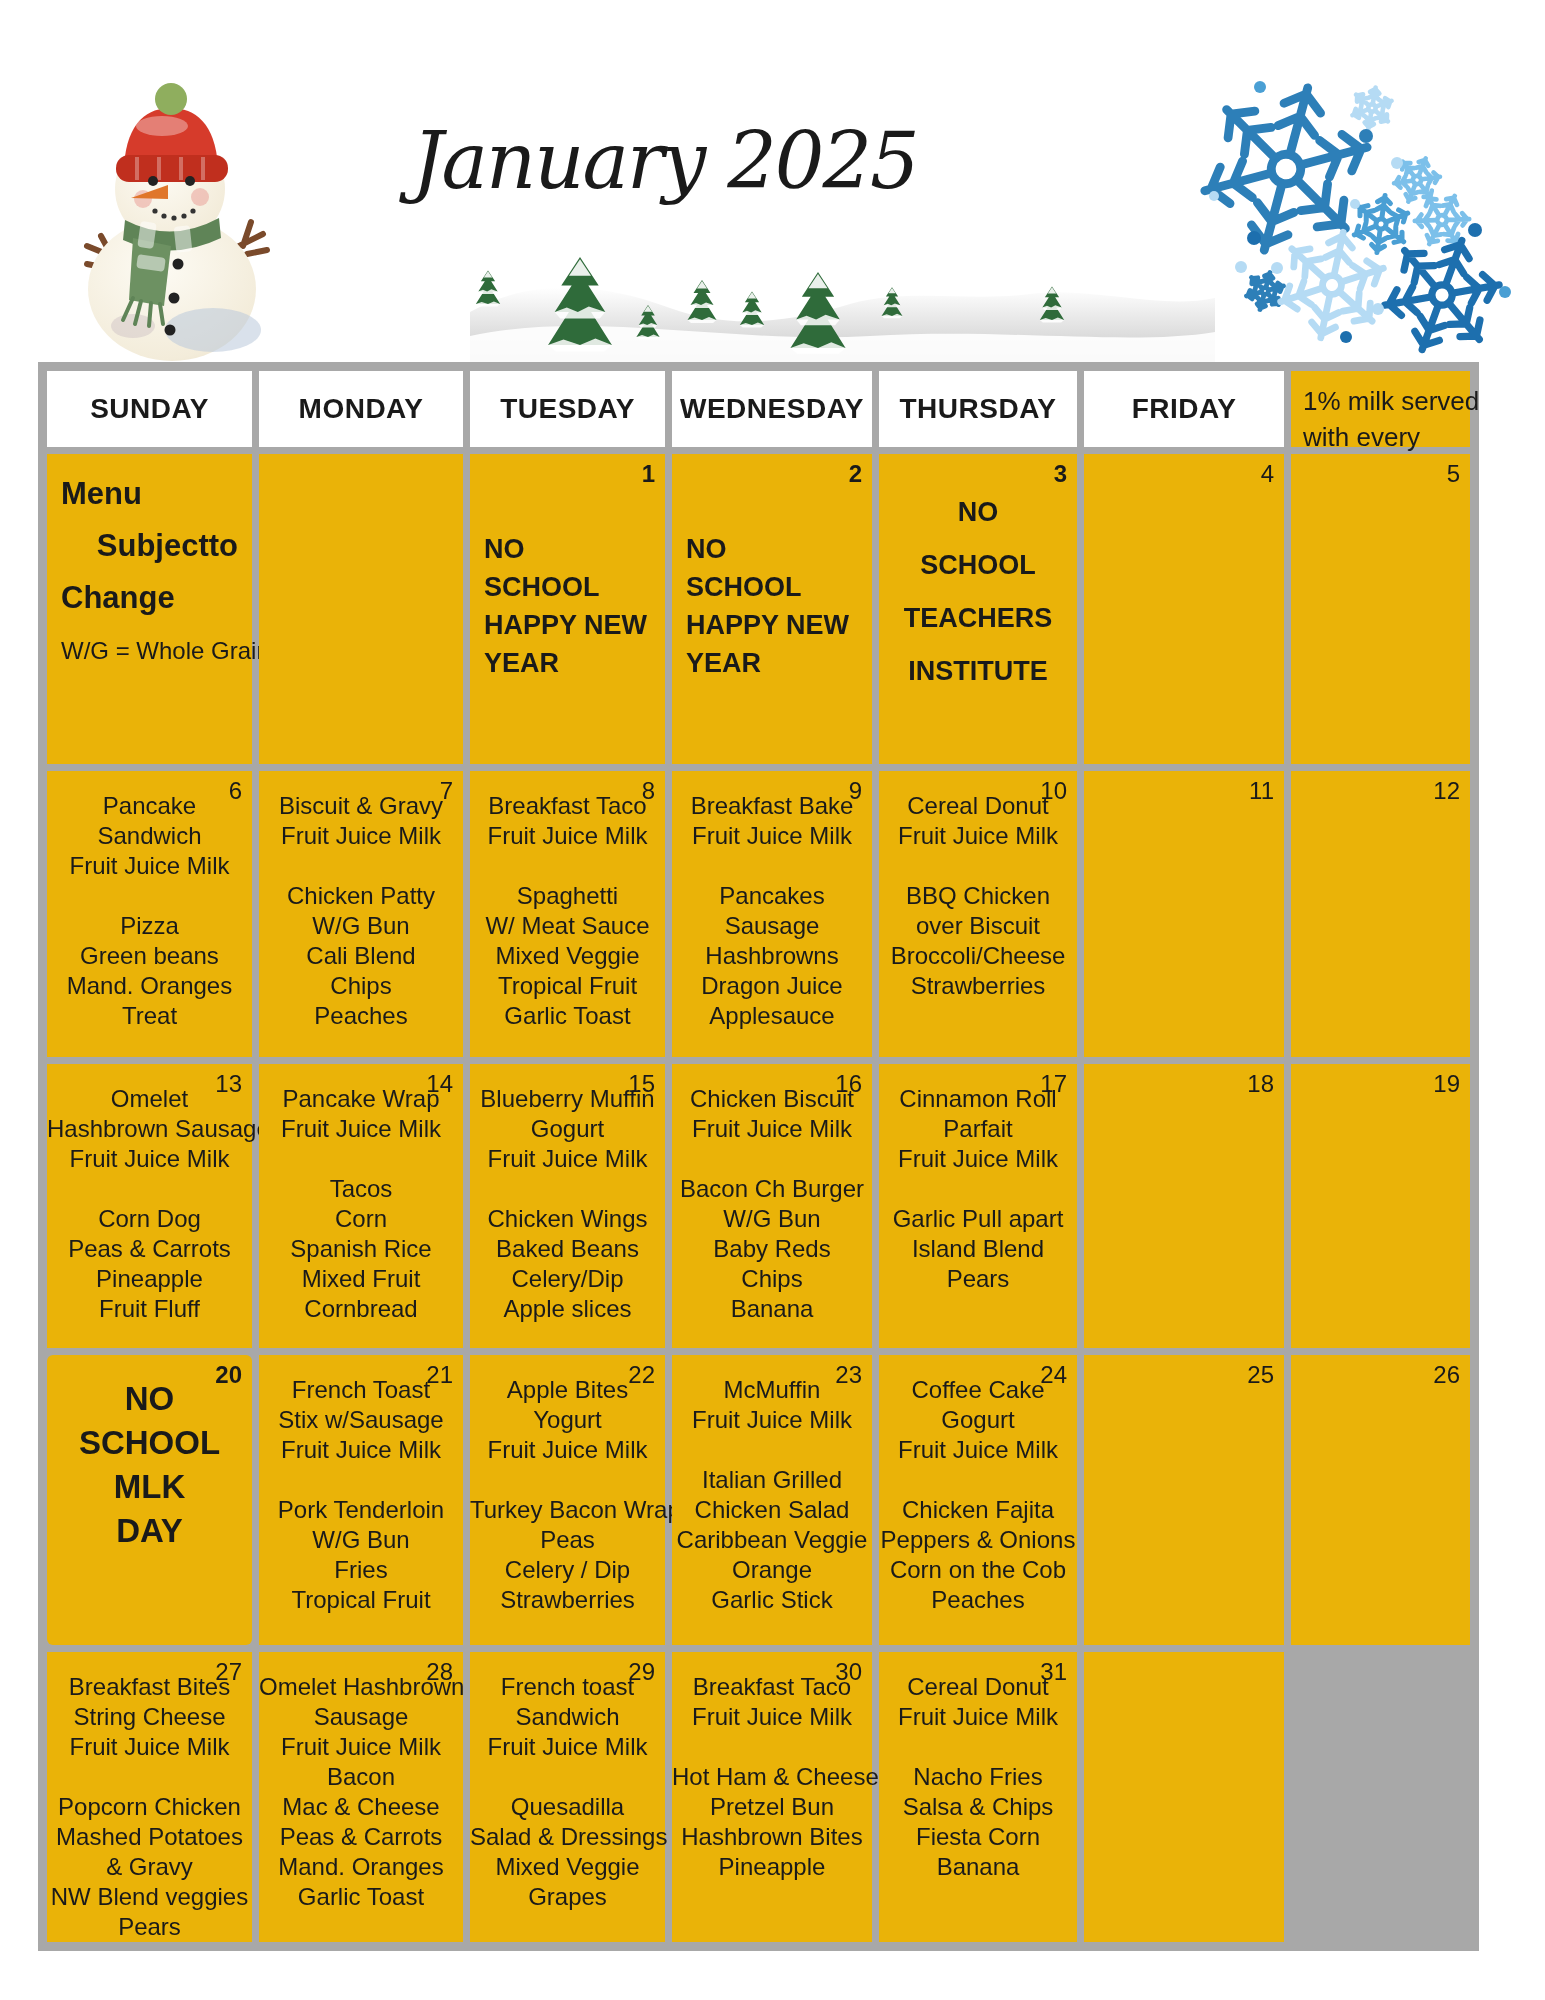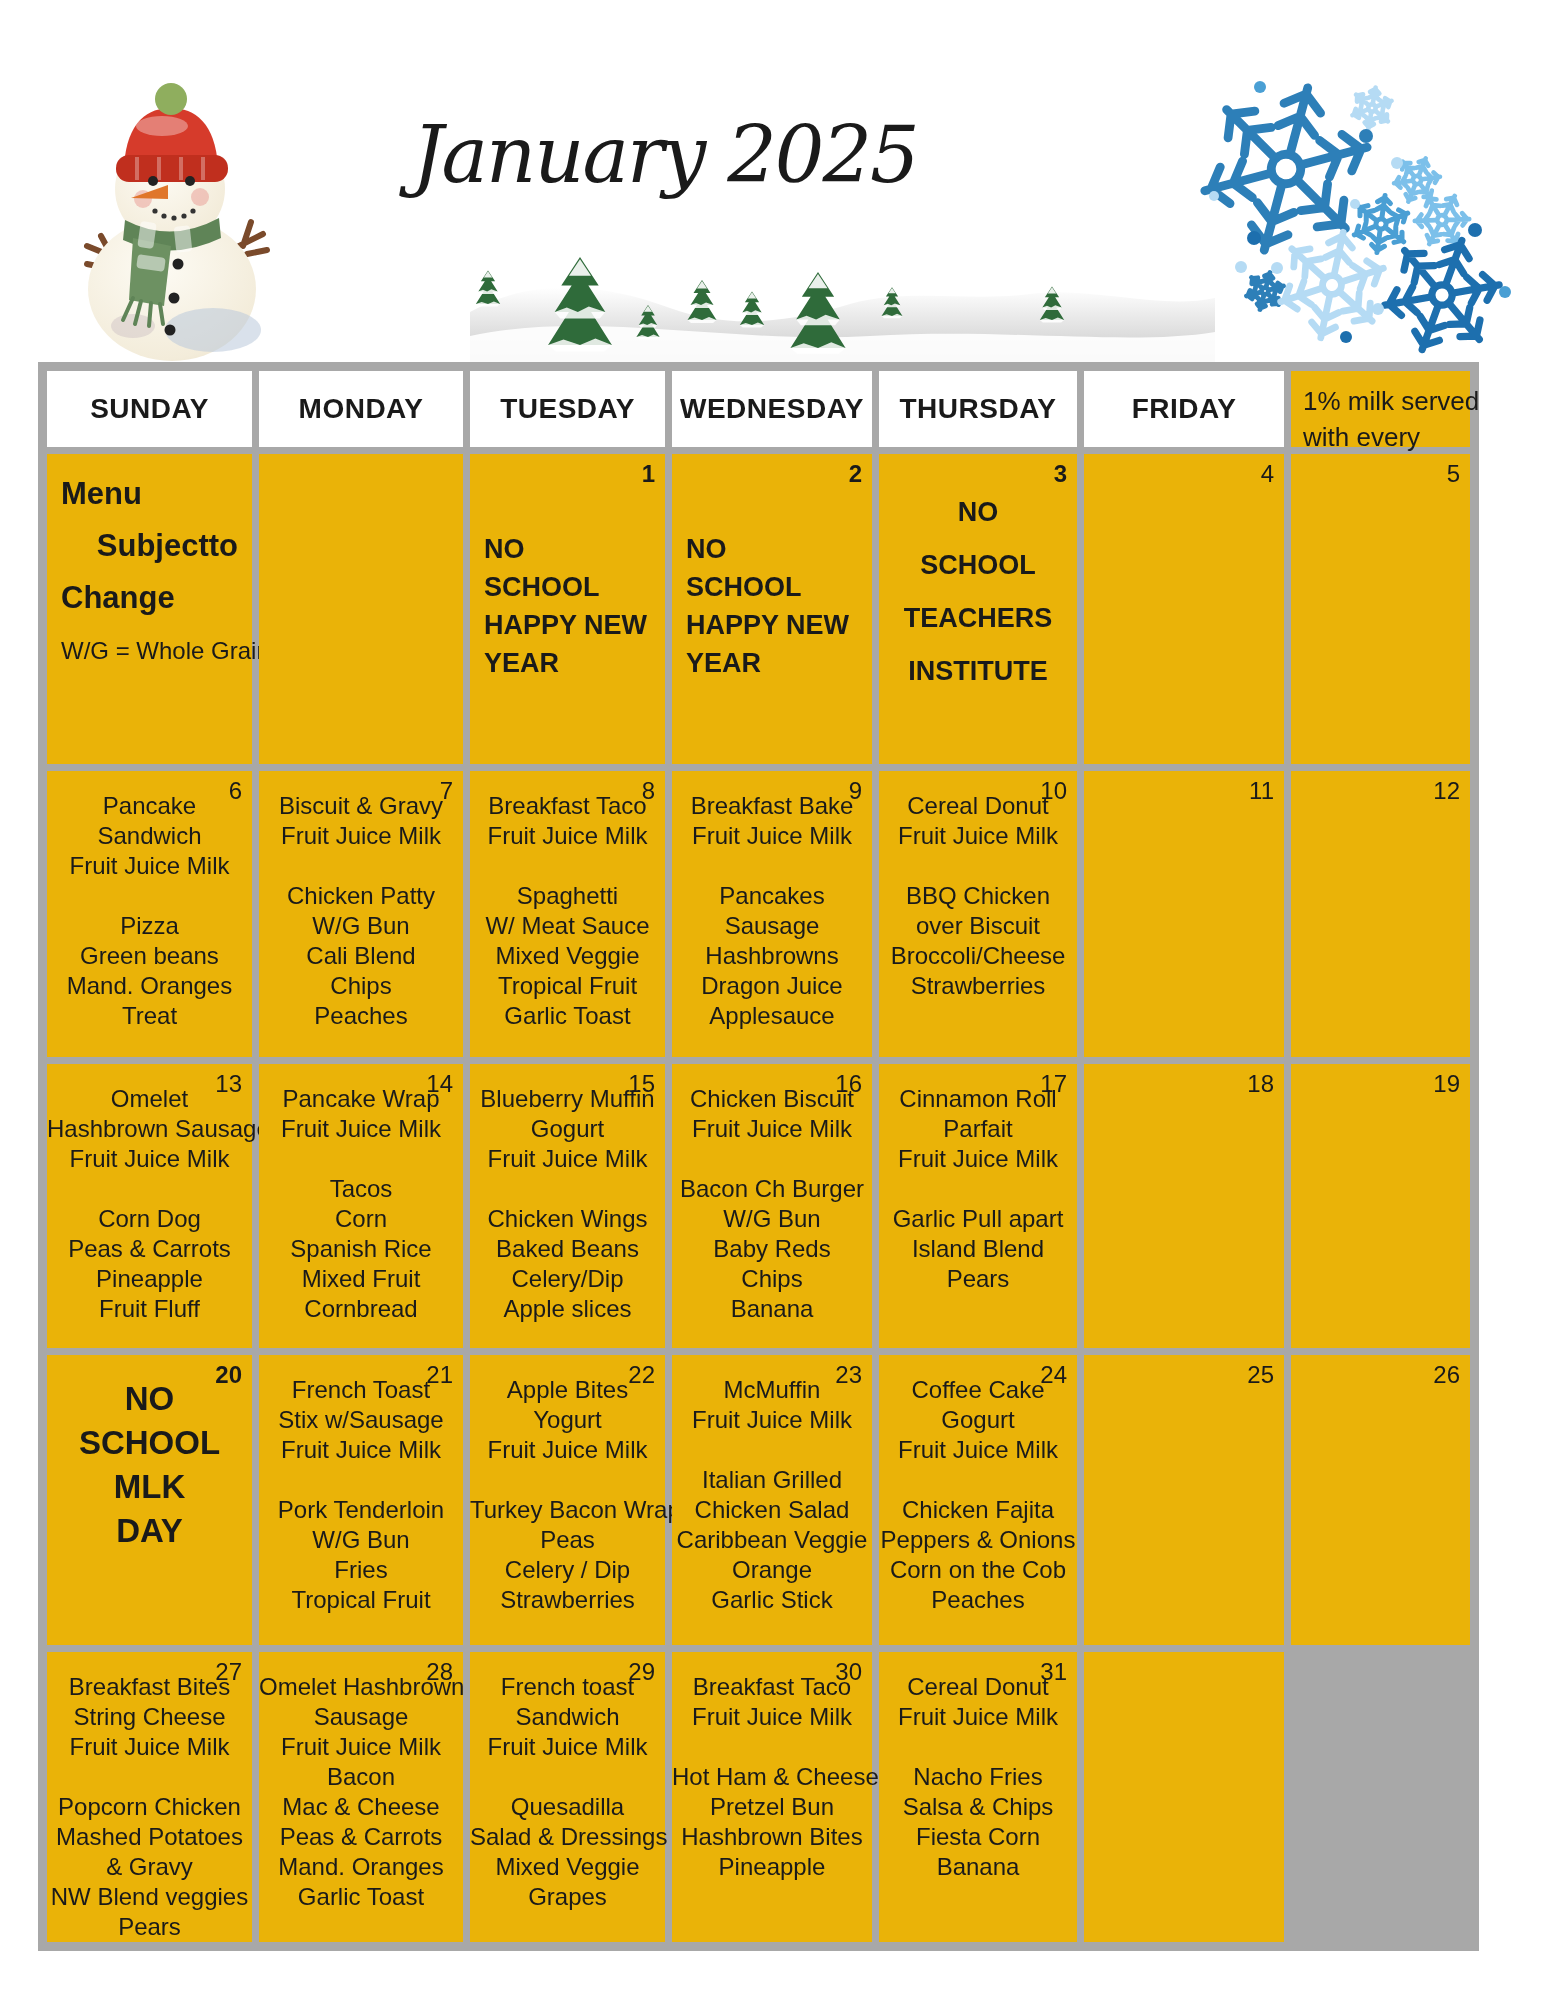--- a/index.html
+++ b/index.html
@@ -6,21 +6,21 @@
   html,body { background:#ffffff; }
   body {
     width:1545px; height:2000px; position:relative; overflow:hidden;
     font-family:"Liberation Sans","DejaVu Sans",sans-serif;
     color:var(--text_dark,#1a1a1a);
   }
   
   .deco { position:absolute; }
   #snowman { left:62px; top:68px; width:225px; height:295px; }
   #title {
-    left:400px; top:80px; width:530px; height:150px;
+    left:400px; top:86px; width:530px; height:150px;
     display:flex; align-items:center; justify-content:center;
     font-family:"DejaVu Serif","Liberation Serif",serif;
     font-style:italic; font-size:78px; letter-spacing:-2px; white-space:nowrap;
   }
   #trees { left:470px; top:252px; width:745px; height:110px; }
   #flakes { left:1150px; top:52px; width:395px; height:310px; }
 
   
   .calendar {
     position:absolute; left:38px; top:362px; width:1441px; height:1589px;
@@ -44,21 +44,21 @@
   .note { text-align:left; padding:12px 4px 0 12px; font-size:26px; line-height:36px; }
   .note .para + .para { margin-top:36px; }
 
   .menu-note { padding:14px 14px 0 14px; }
   .menu-note .hline { font-weight:bold; font-size:31px; line-height:52px; text-align:left; }
   .menu-note .hline.justify { display:flex; justify-content:flex-end; }
   .menu-note .para + .para { margin-top:12px; font-size:24px; text-align:center; }
 
   .noschool-left { font-weight:bold; font-size:27px; line-height:38px; padding:76px 4px 0 14px; text-align:left; }
   .noschool-center { font-weight:bold; font-size:27px; line-height:53px; padding-top:32px; text-align:center; }
-  .mlk { font-weight:bold; font-size:33px; line-height:44px; padding-top:22px; text-align:center; }
+  .mlk { font-weight:bold; font-size:33px; line-height:44px; padding-top:22px; text-align:center;border-radius:6px; }
   .empty { }
 </style>
 </head>
 <body>
 
 <svg id="snowman" class="deco" viewBox="0 0 215 295" xmlns="http://www.w3.org/2000/svg">
   <defs>
     <radialGradient id="sg" cx="0.42" cy="0.35" r="0.85">
       <stop offset="0" stop-color="#fdfbf4"></stop>
       <stop offset="0.75" stop-color="#f3ecda"></stop>

